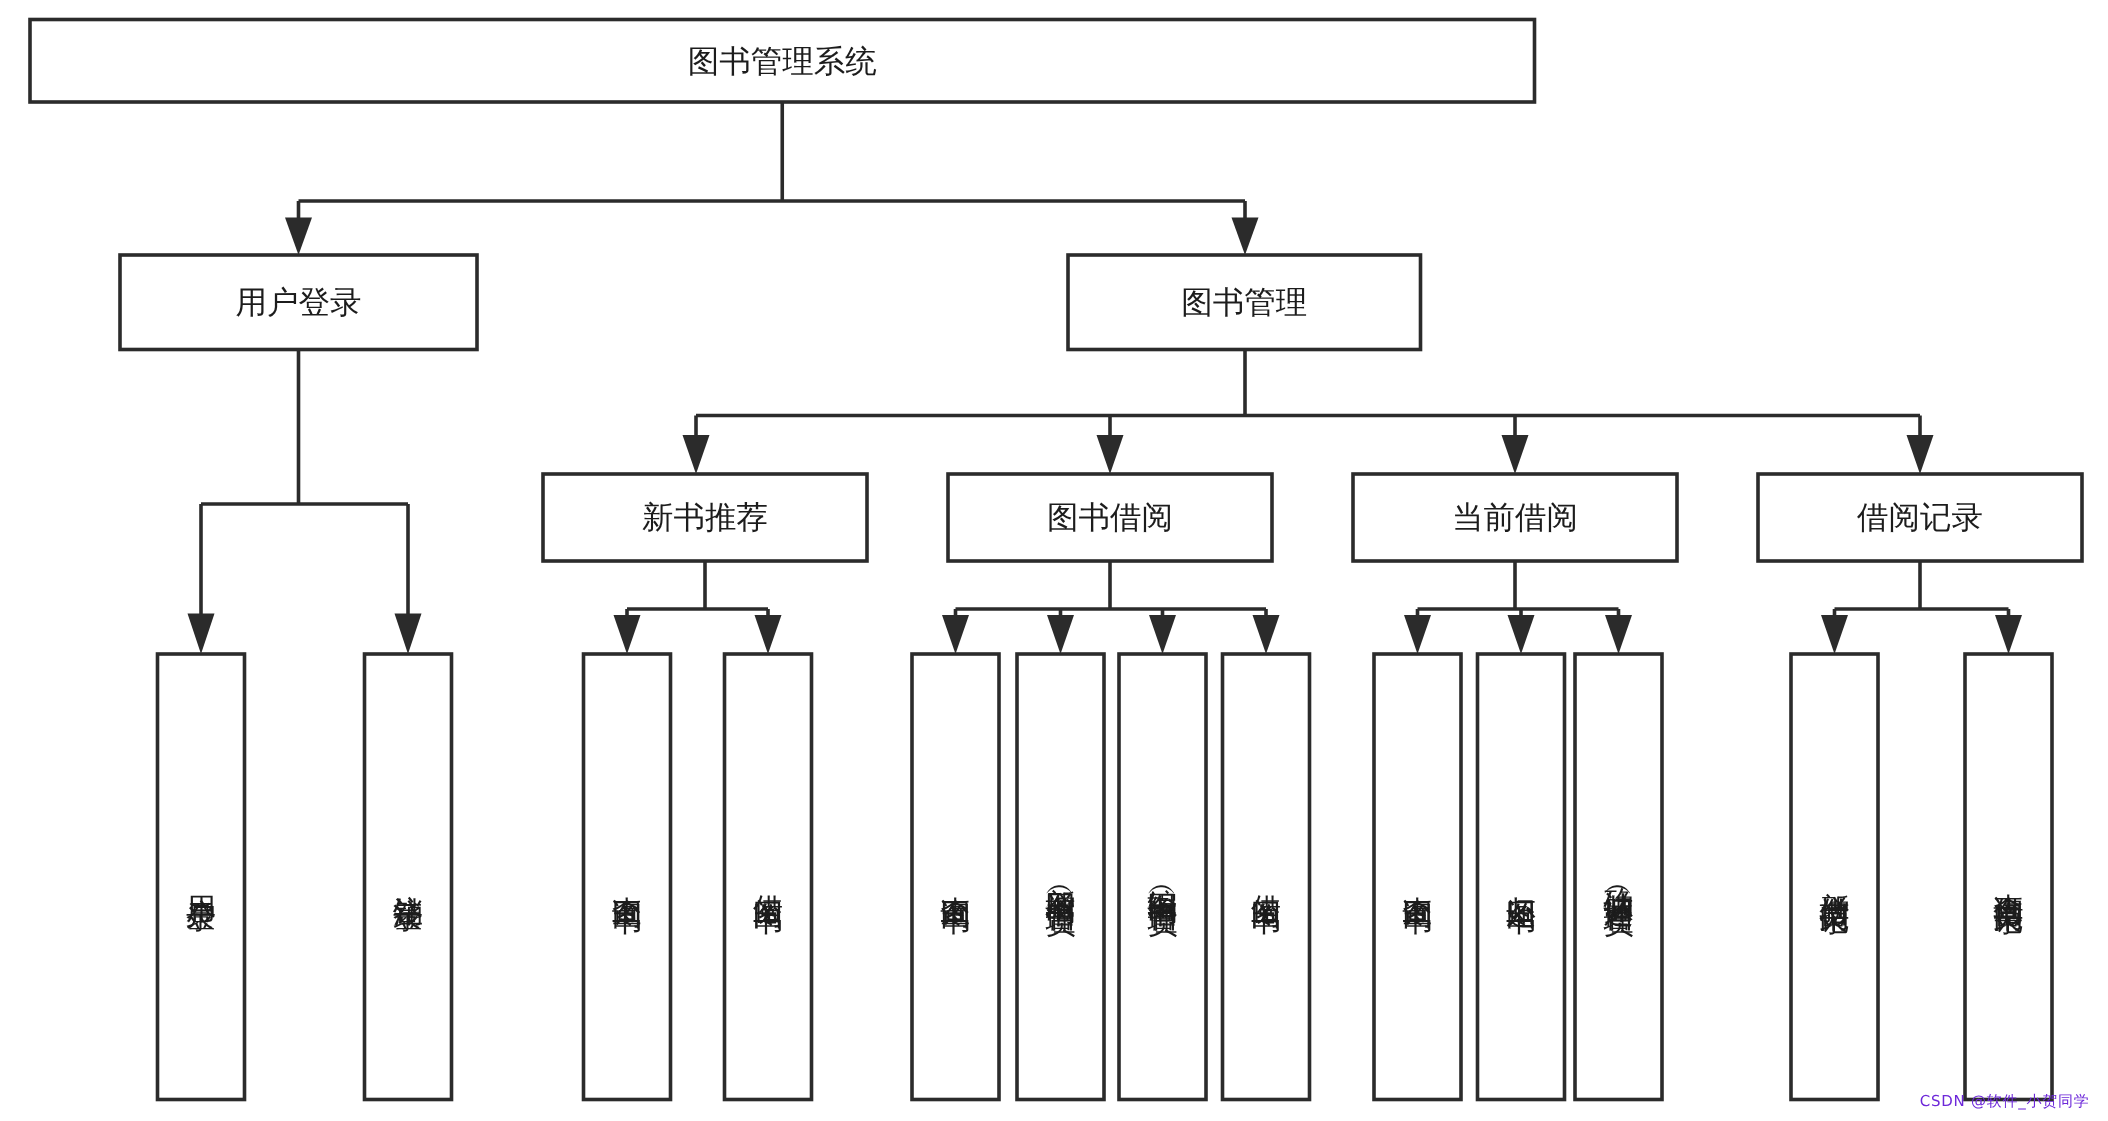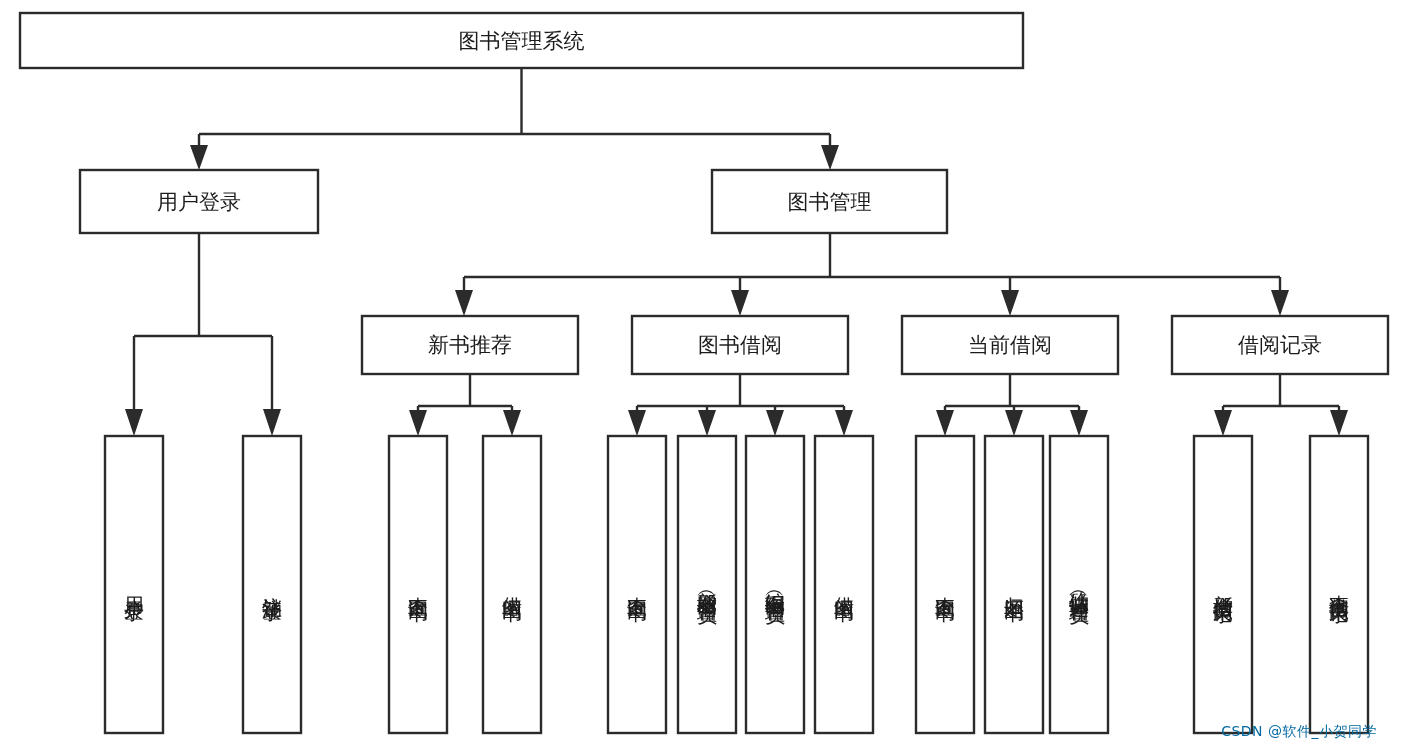--- a/index.html
+++ b/index.html
@@ -61,25 +61,25 @@
     font-size: 20px;
     line-height: 1.05;
     color: #1c1c1c;
     letter-spacing: 2px;
     white-space: nowrap;
     pointer-events: none;
     user-select: none;
   }
   .watermark {
     position: absolute;
-    right: 28px;
+    right: 12px;
     bottom: 6px;
     font-family: "DejaVu Sans", "Liberation Sans", sans-serif;
-    font-size: 14px;
-    color: #0369a1;
+    font-size: 10px;
+    color: #6d28d9;
     letter-spacing: 0.5px;
     white-space: nowrap;
   }
 </style>
 </head>
 <body>
 
 <div id="diagram-root">
 
   <svg id="tree-svg" viewBox="0 0 1405 747" xmlns="http://www.w3.org/2000/svg">

